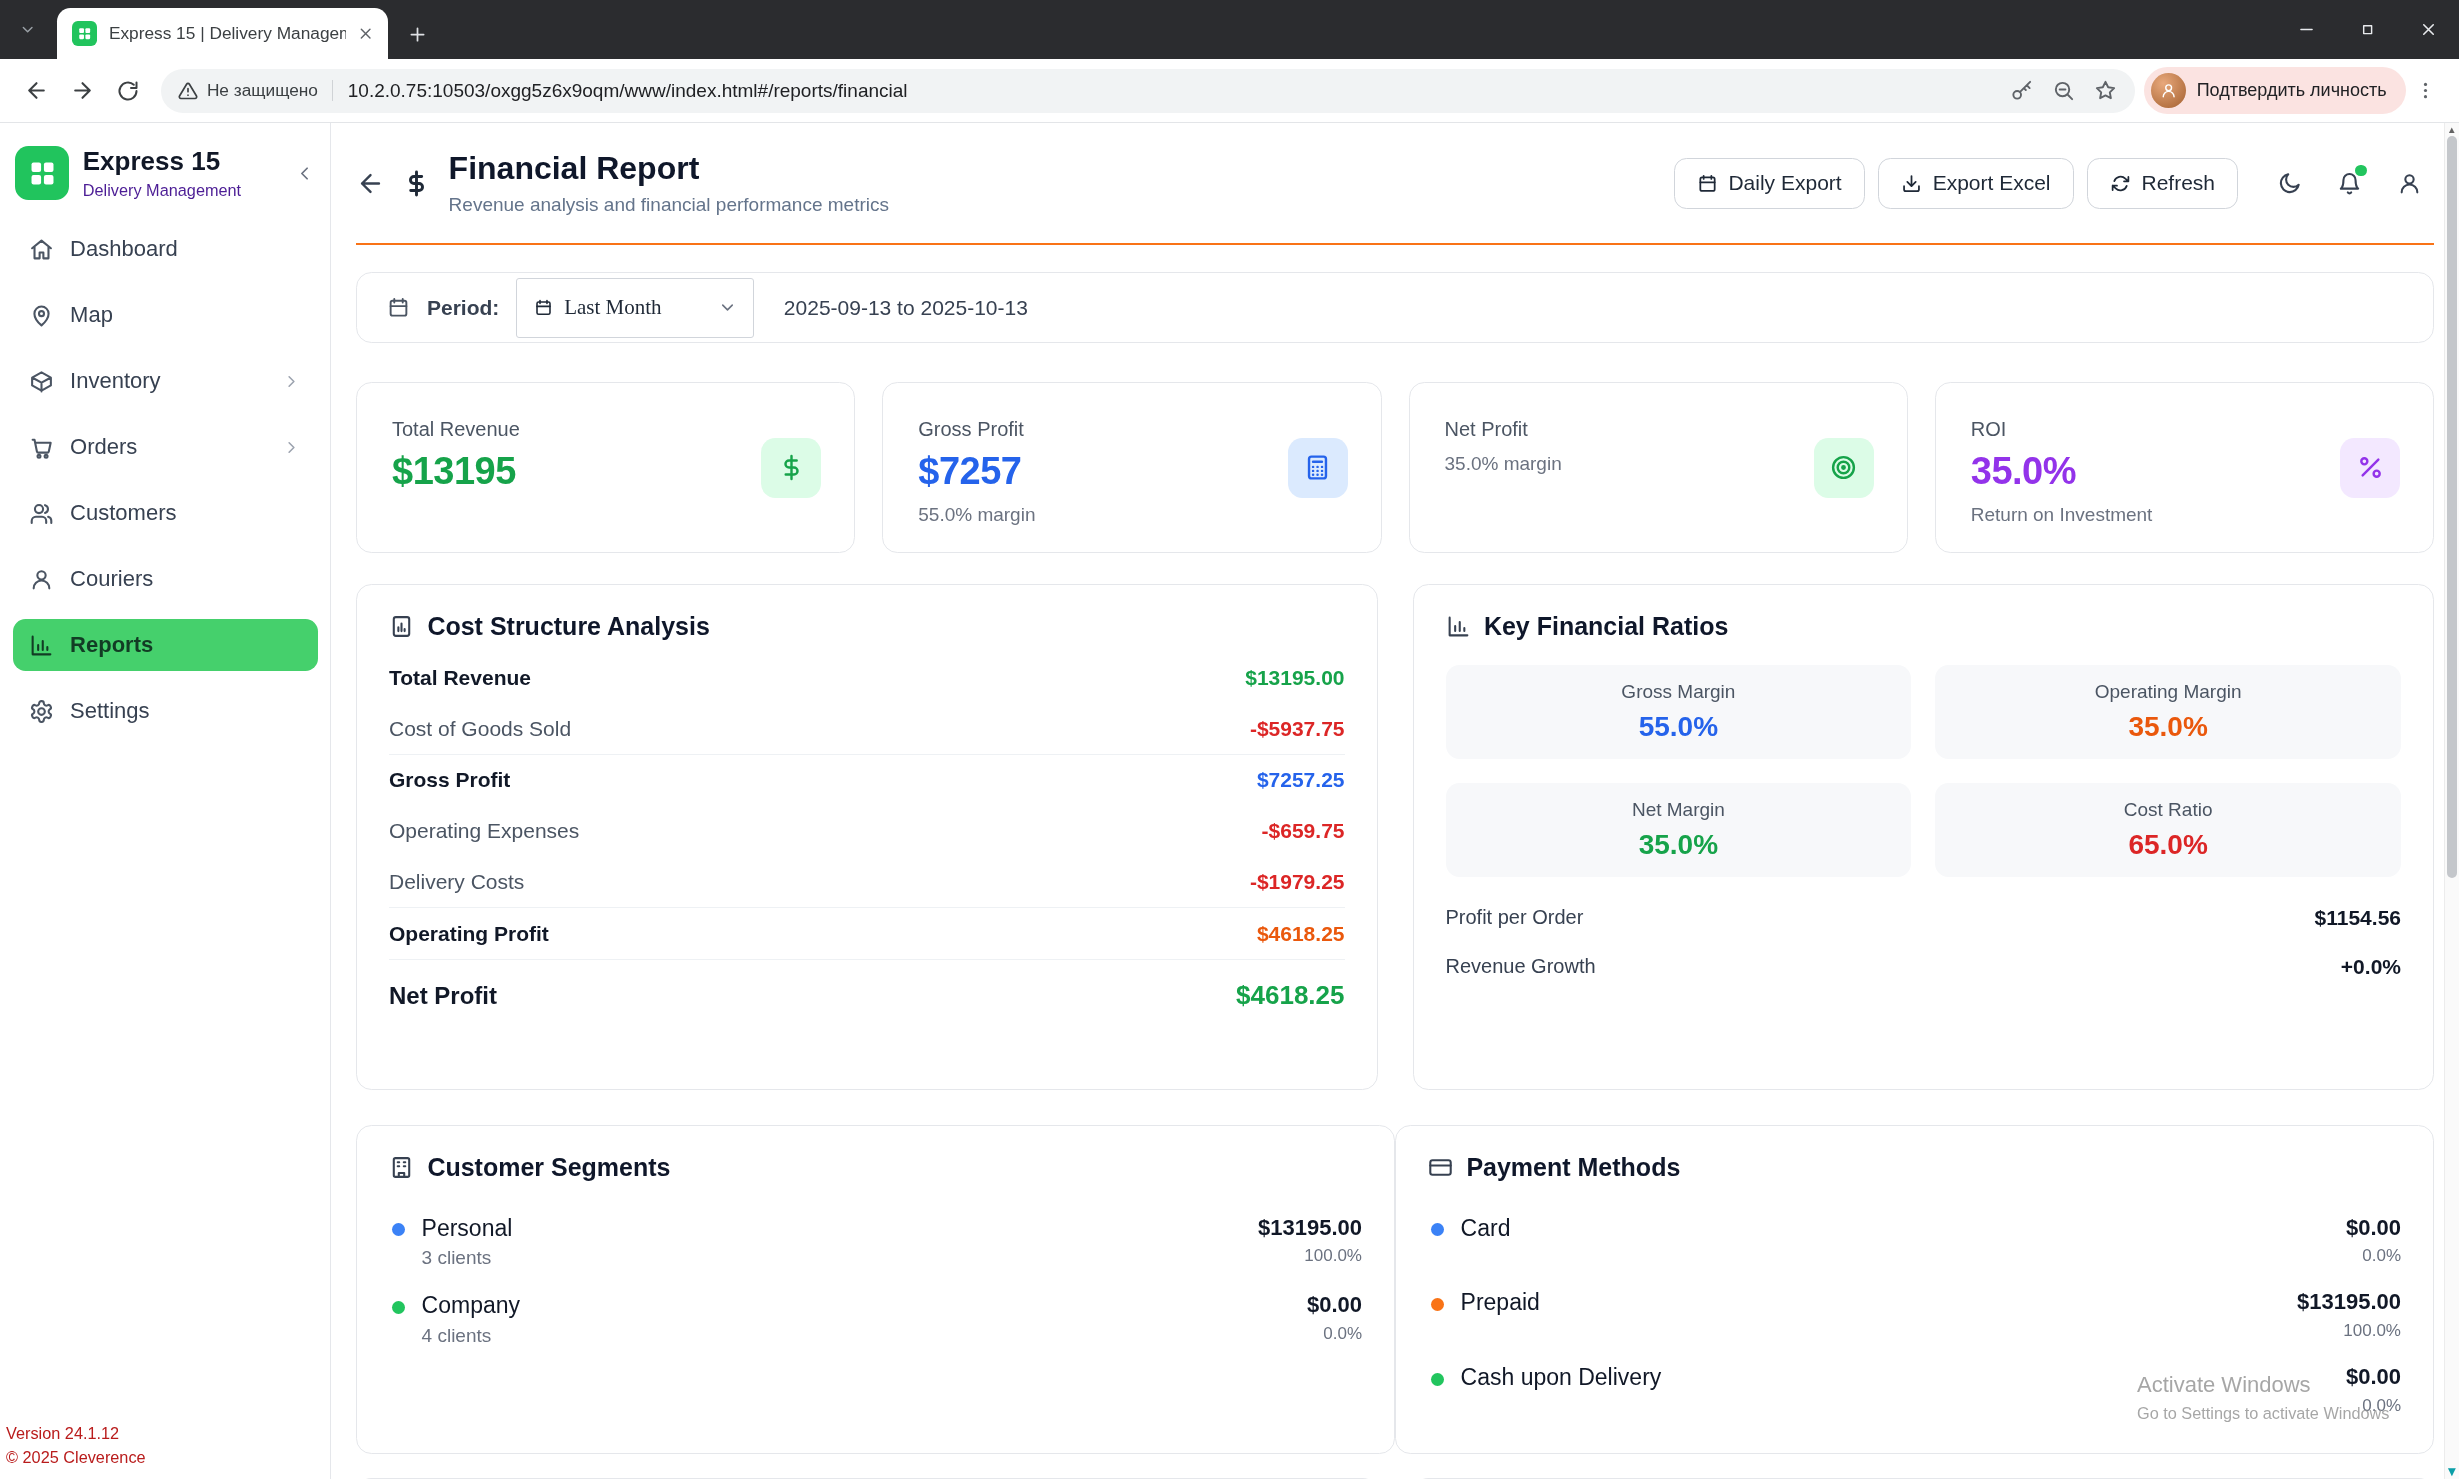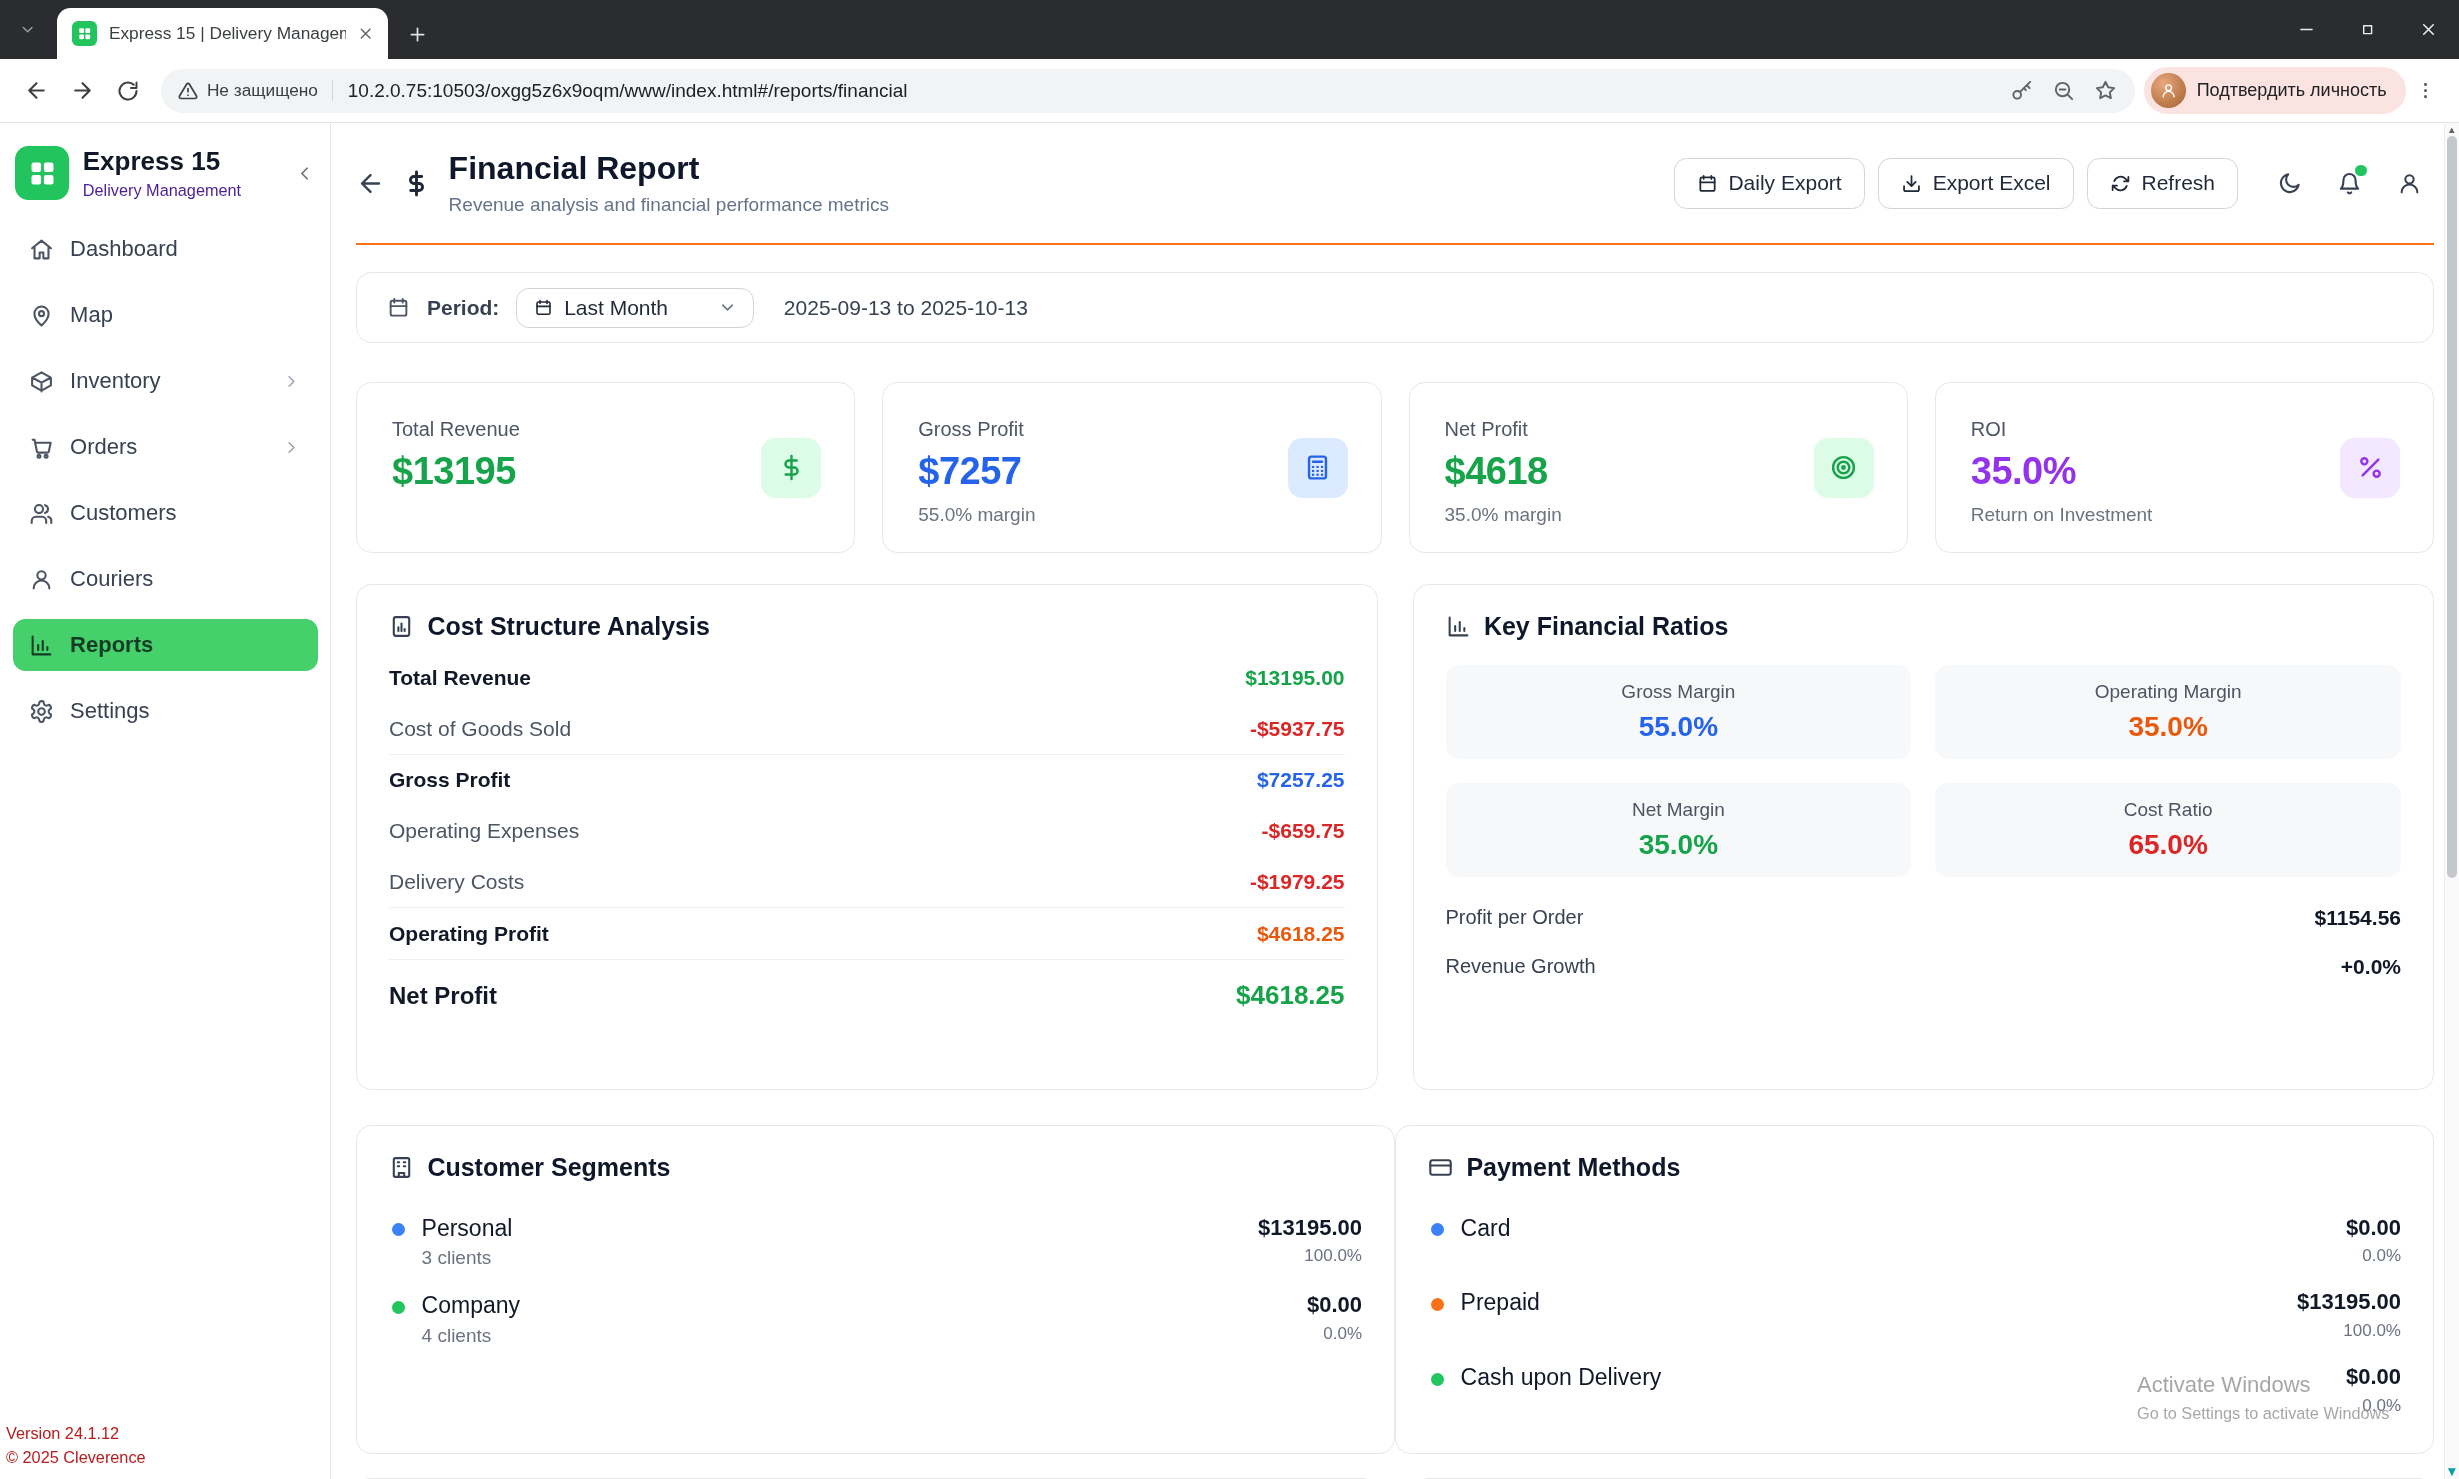--- a/index.html
+++ b/index.html
@@ -58,21 +58,21 @@
   .h-actions { margin-left:auto; display:flex; align-items:center; gap:13.4px; }
   .hbtn { height:51px; border:1px solid #d1d5db; border-radius:12.5px; background:#fff; display:flex; align-items:center; gap:10.6px; padding:0 22px; font-size:21px; color:#1f2937; }
   .hicons { display:flex; align-items:center; gap:9.6px; margin-left:13.4px; color:#374151; }
   .iconbtn { width:50px; height:50px; display:flex; align-items:center; justify-content:center; position:relative; }
   .bell-dot { position:absolute; top:6.7px; right:7.7px; width:11.5px; height:11.5px; border-radius:50%; background:#22c55e; }
 
   
   .period { margin-top:27px; height:71px; border:1px solid #e5e7eb; border-radius:15.4px; background:#fff; display:flex; align-items:center; padding:0 30px; gap:17px; }
   .p-cal { color:#4b5563; }
   .p-label { font-size:21px; font-weight:bold; color:#374151; }
-  .p-select { height:40px; min-width:238px; border:1px solid #d1d5db; border-radius:13px; display:flex; align-items:center; gap:11.5px; padding:0 16.3px; font-size:21px; color:#1f2937; }
+  .p-select { height:60px; min-width:238px; border:1px solid #d1d5db; border-radius:3px; display:flex; align-items:center; gap:11.5px; padding:0 16.3px; font-size:21px; color:#1f2937;font-family:Liberation Serif, serif; }
   .p-select .chev { margin-left:auto; color:#6b7280; }
   .p-range { font-size:21px; color:#374151; margin-left:12.5px; }
 
   
   .metrics { margin-top:39px; display:grid; grid-template-columns:repeat(4,1fr); gap:27px; }
   .mcard { position:relative; height:171px; border:1px solid #e5e7eb; border-radius:15.4px; background:#fff; padding:35px; }
   .m-label { font-size:20px; color:#4b5563; }
   .m-value { font-size:38px; font-weight:bold; margin-top:8.6px; letter-spacing:-0.5px; }
   .m-sub { font-size:19px; color:#6b7280; margin-top:11.5px; }
   .m-iconbox { position:absolute; right:33px; top:50%; transform:translateY(-50%); width:60px; height:60px; border-radius:14.4px; display:flex; align-items:center; justify-content:center; }
@@ -579,21 +579,20 @@
         <div class="m-value v-blue">$7257</div>
         <div class="m-sub">55.0% margin</div>
         <span class="m-iconbox ib-blue">
             <svg class="st" width="29" height="29" viewBox="0 0 30 30">
               <use href="#s-calc"></use>
             </svg>
           </span>
       </div>
       <div class="mcard">
         <div class="m-label">Net Profit</div>
-        <div class="m-value v-green">$4618</div>
         <div class="m-sub">35.0% margin</div>
         <span class="m-iconbox ib-green">
             <svg class="st" width="29" height="29" viewBox="0 0 30 30">
               <use href="#s-target"></use>
             </svg>
           </span>
       </div>
       <div class="mcard">
         <div class="m-label">ROI</div>
         <div class="m-value v-purple">35.0%</div>

